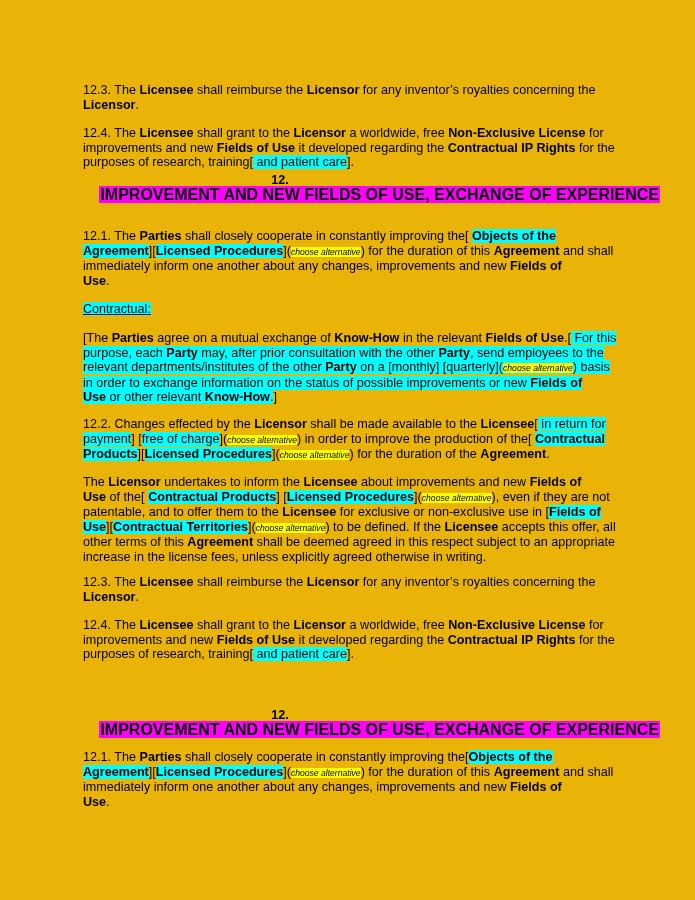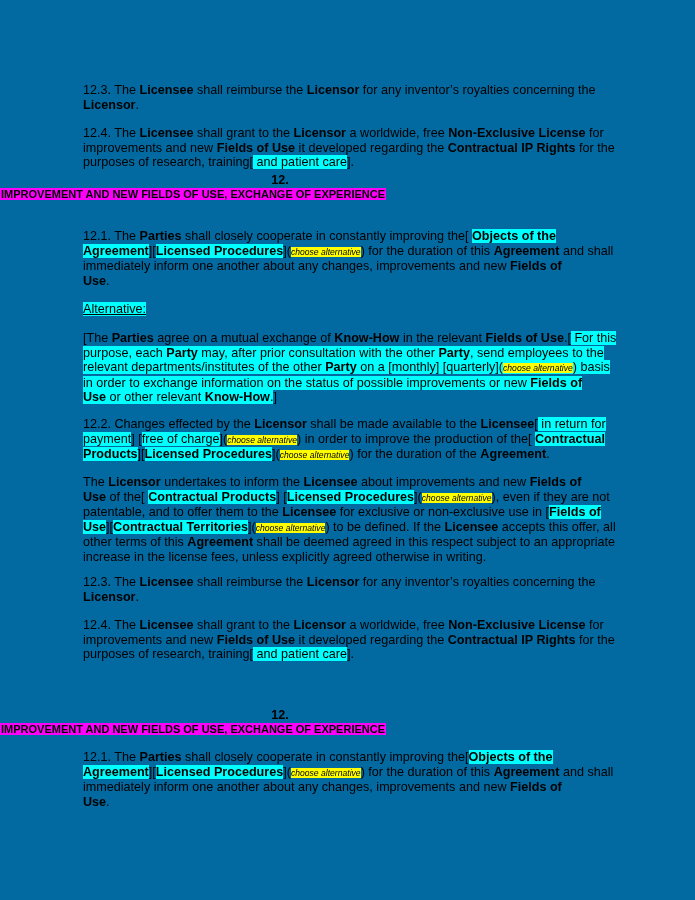--- a/index.html
+++ b/index.html
@@ -1,41 +1,41 @@
 <!DOCTYPE html>
 <html><head>
 <meta charset="utf-8">
 <style>
   html, body { margin: 0; padding: 0; background: #ffffff; }
   body { width: 695px; height: 900px; overflow: hidden; position: relative;
          font-family: "Liberation Sans", sans-serif; color: #000; }
-  .page { position: absolute; left: 0; top: 0; width: 695px; height: 900px; background:#0369a1; }
+  .page { position: absolute; left: 0; top: 0; width: 695px; height: 900px; background:#eab308; }
   .para { position: absolute; left: 83px; width: 540px; font-size: 12.6px; line-height: 14.6px; margin: 0; }
   .hl { background: #00ffff; text-align: center; }
   .alt { background: #ffff00; font-size: 8.6px; font-style: italic; }
   .u { text-decoration: underline; }
   .heading-num { position: absolute; left: 0; width: 560px; text-align: center; font-weight: bold; font-size: 12.6px; line-height: 14px; }
-  .heading-title { position: absolute; left: 0; width: 606px; text-align: left; font-weight: bold; font-size: 11px; line-height: 15px; }
+  .heading-title { position: absolute; left: 0; width: 660px; text-align: right; font-weight: bold; font-size: 16px; line-height: 15px; }
   .heading-title span { background: #ff00ff; padding: 0 1px; }
 </style>
 </head>
 <body>
 
 <div class="page">
 
   <p class="para" style="top:83px"><span>12.3. </span><span>The </span><b>Licensee</b><span> shall reimburse the </span><b>Licensor</b><span> for any inventor’s royalties concerning the</span><br><b>Licensor</b><span>.</span></p>
 
   <p class="para" style="top:126px"><span>12.4. </span><span>The </span><b>Licensee</b><span> shall grant to the </span><b>Licensor</b><span> a worldwide, free </span><b>Non-Exclusive License</b><span> for improvements and new </span><b>Fields of Use</b><span> it developed regarding the </span><b>Contractual IP Rights</b><span> for the purposes of research, training[</span><span class="hl"> and patient care</span><span>].</span></p>
 
   <div class="heading-num" style="top:173px">12.</div>
   <div class="heading-title" style="top:187px"><span>IMPROVEMENT AND NEW FIELDS OF USE, EXCHANGE OF EXPERIENCE</span></div>
 
   <p class="para" style="top:229px"><span>12.1. </span><span>The </span><b>Parties</b><span> shall closely cooperate in constantly improving the[ </span><b class="hl">Objects of the</b><br><b class="hl">Agreement</b><span>][</span><b class="hl">Licensed Procedures</b><span>](</span><span class="alt">choose alternative</span><span>) for the duration of this </span><b>Agreement</b><span> and shall immediately inform one another about any changes, improvements and new </span><b>Fields of</b><br><b>Use</b><span>.</span></p>
 
-  <p class="para" style="top:302px"><span class="hl u">Alternative:</span></p>
+  <p class="para" style="top:302px"><span class="hl u">Contractual:</span></p>
 
   <p class="para" style="top:331px"><span>[The </span><b>Parties</b><span> agree on a mutual exchange of </span><b>Know-How</b><span> in the relevant </span><b>Fields of Use</b><span>.[</span><span class="hl"><span> For this purpose, each </span><b>Party</b><span> may, after prior consultation with the other </span><b>Party</b><span>, send employees to the relevant departments/institutes of the other </span><b>Party</b><span> on a [monthly] [quarterly](</span><span class="alt">choose alternative</span><span>) basis in order to exchange information on the status of possible improvements or new </span><b>Fields of</b><br><b>Use</b><span> or other relevant </span><b>Know-How</b><span>.</span></span><span>]</span></p>
 
   <p class="para" style="top:417px"><span>12.2. Changes effected by the </span><b>Licensor</b><span> shall be made available to the </span><b>Licensee</b><span>[</span><span class="hl"> in return for payment</span><span>] [</span><span class="hl">free of charge</span><span>](</span><span class="alt">choose alternative</span><span>) in order to improve the production of the[ </span><b class="hl">Contractual</b><br><b class="hl">Products</b><span>][</span><b class="hl">Licensed Procedures</b><span>](</span><span class="alt">choose alternative</span><span>) for the duration of the </span><b>Agreement</b><span>.</span></p>
 
   <p class="para" style="top:475px"><span>The </span><b>Licensor</b><span> undertakes to inform the </span><b>Licensee</b><span> about improvements and new </span><b>Fields of</b><br><b>Use</b><span> of the[ </span><b class="hl">Contractual Products</b><span>] [</span><b class="hl">Licensed Procedures</b><span>](</span><span class="alt">choose alternative</span><span>), even if they are not patentable, and to offer them to the </span><b>Licensee</b><span> for exclusive or non-exclusive use in [</span><b class="hl">Fields of</b><br><b class="hl">Use</b><span>][</span><b class="hl">Contractual Territories</b><span>](</span><span class="alt">choose alternative</span><span>) to be defined. If the </span><b>Licensee</b><span> accepts this offer, all other terms of this </span><b>Agreement</b><span> shall be deemed agreed in this respect subject to an appropriate increase in the license fees, unless explicitly agreed otherwise in writing.</span></p>
 
   <p class="para" style="top:575px"><span>12.3. </span><span>The </span><b>Licensee</b><span> shall reimburse the </span><b>Licensor</b><span> for any inventor’s royalties concerning the</span><br><b>Licensor</b><span>.</span></p>
 
   <p class="para" style="top:618px"><span>12.4. </span><span>The </span><b>Licensee</b><span> shall grant to the </span><b>Licensor</b><span> a worldwide, free </span><b>Non-Exclusive License</b><span> for improvements and new </span><b>Fields of Use</b><span> it developed regarding the </span><b>Contractual IP Rights</b><span> for the purposes of research, training[</span><span class="hl"> and patient care</span><span>].</span></p>

